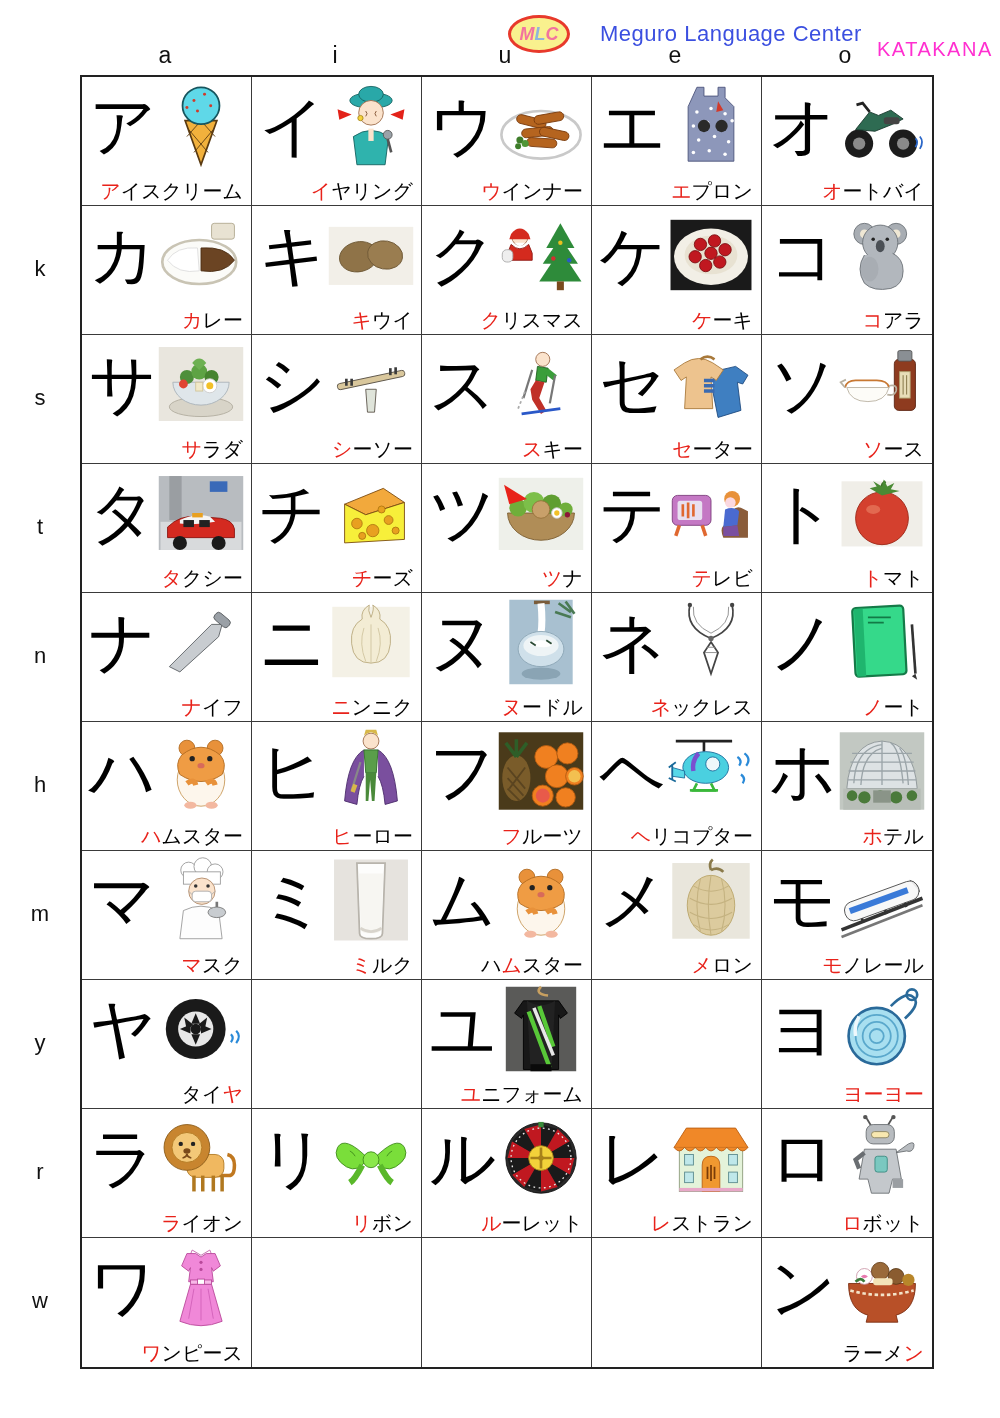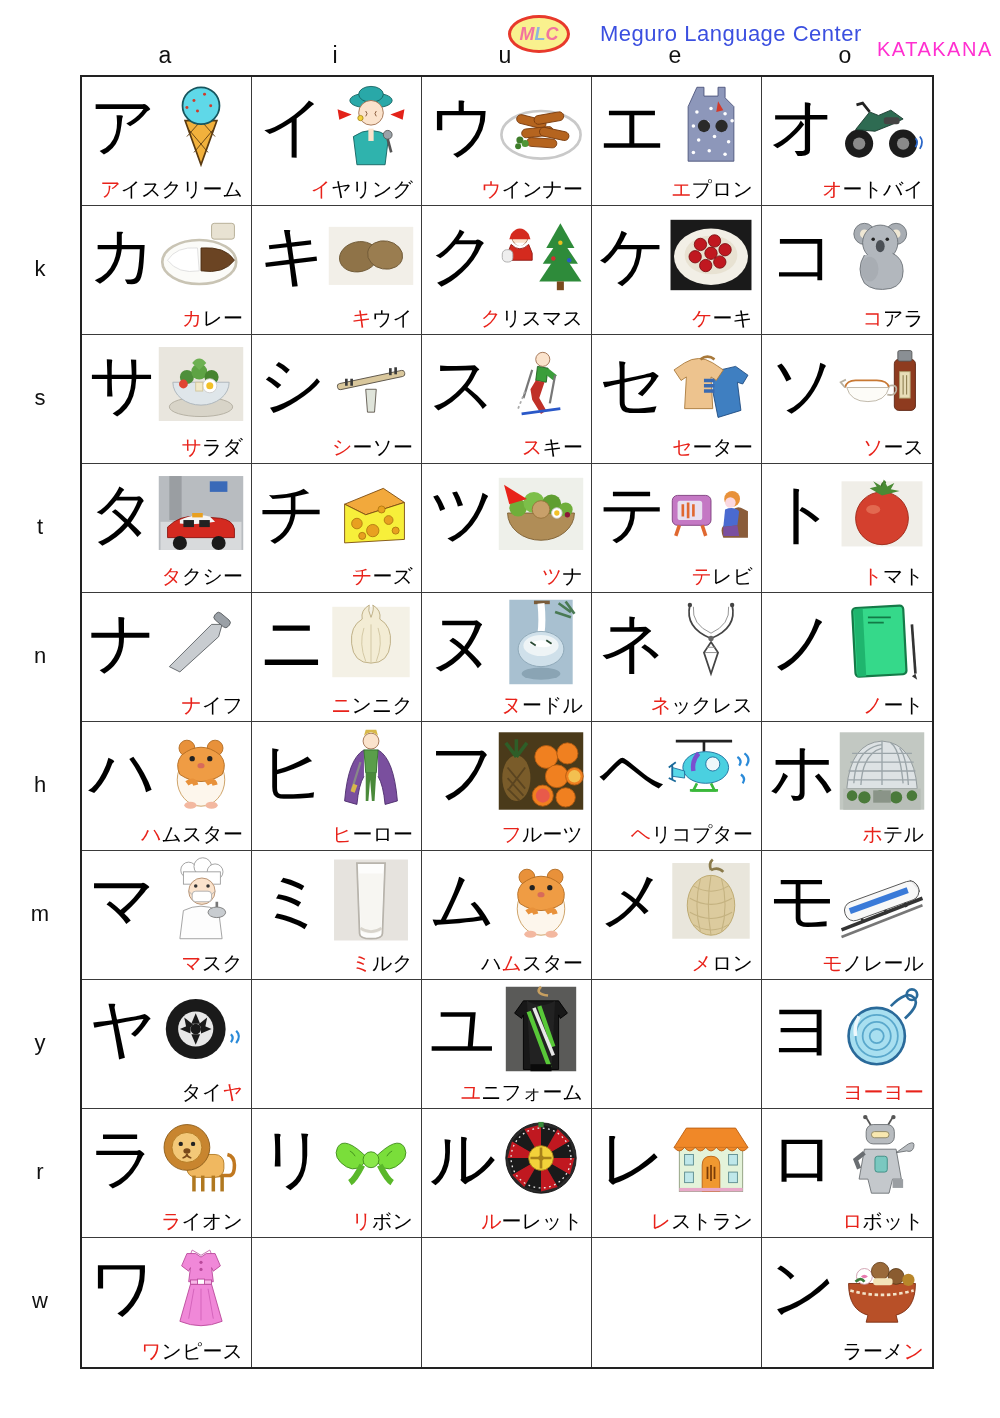--- a/index.html
+++ b/index.html
@@ -24,21 +24,21 @@
         display:grid;grid-template-columns:repeat(5,170px);grid-auto-rows:129px;}
   .cell{position:relative;border-right:1px solid var(--grid-line);border-bottom:1px solid var(--grid-line);
         box-sizing:border-box;overflow:hidden;}
   .cell:nth-child(5n){border-right:none;}
   .cell:nth-last-child(-n+5){border-bottom:none;}
   .kana{position:absolute;left:7px;top:2px;font-size:66px;line-height:95px;color:#000;
         font-family:"DejaVu Serif","Liberation Serif",serif;}
   .cell-icon{position:absolute;right:5px;top:5px;width:90px;height:88px;}
   .cell-icon svg{width:100%;height:100%;}
   .word{position:absolute;right:8px;bottom:1px;font-size:20px;line-height:26px;white-space:nowrap;color:#000;
-        font-family:Liberation Mono, monospace;}
+        font-family:Liberation Sans, sans-serif;}
   .word .red{color:var(--red);}
 </style>
 </head>
 <body>
 
 <div class="page">
   <div class="logo">
       <span class="logo-m">M</span>
       <span class="logo-l">L</span>
       <span class="logo-c">C</span>

